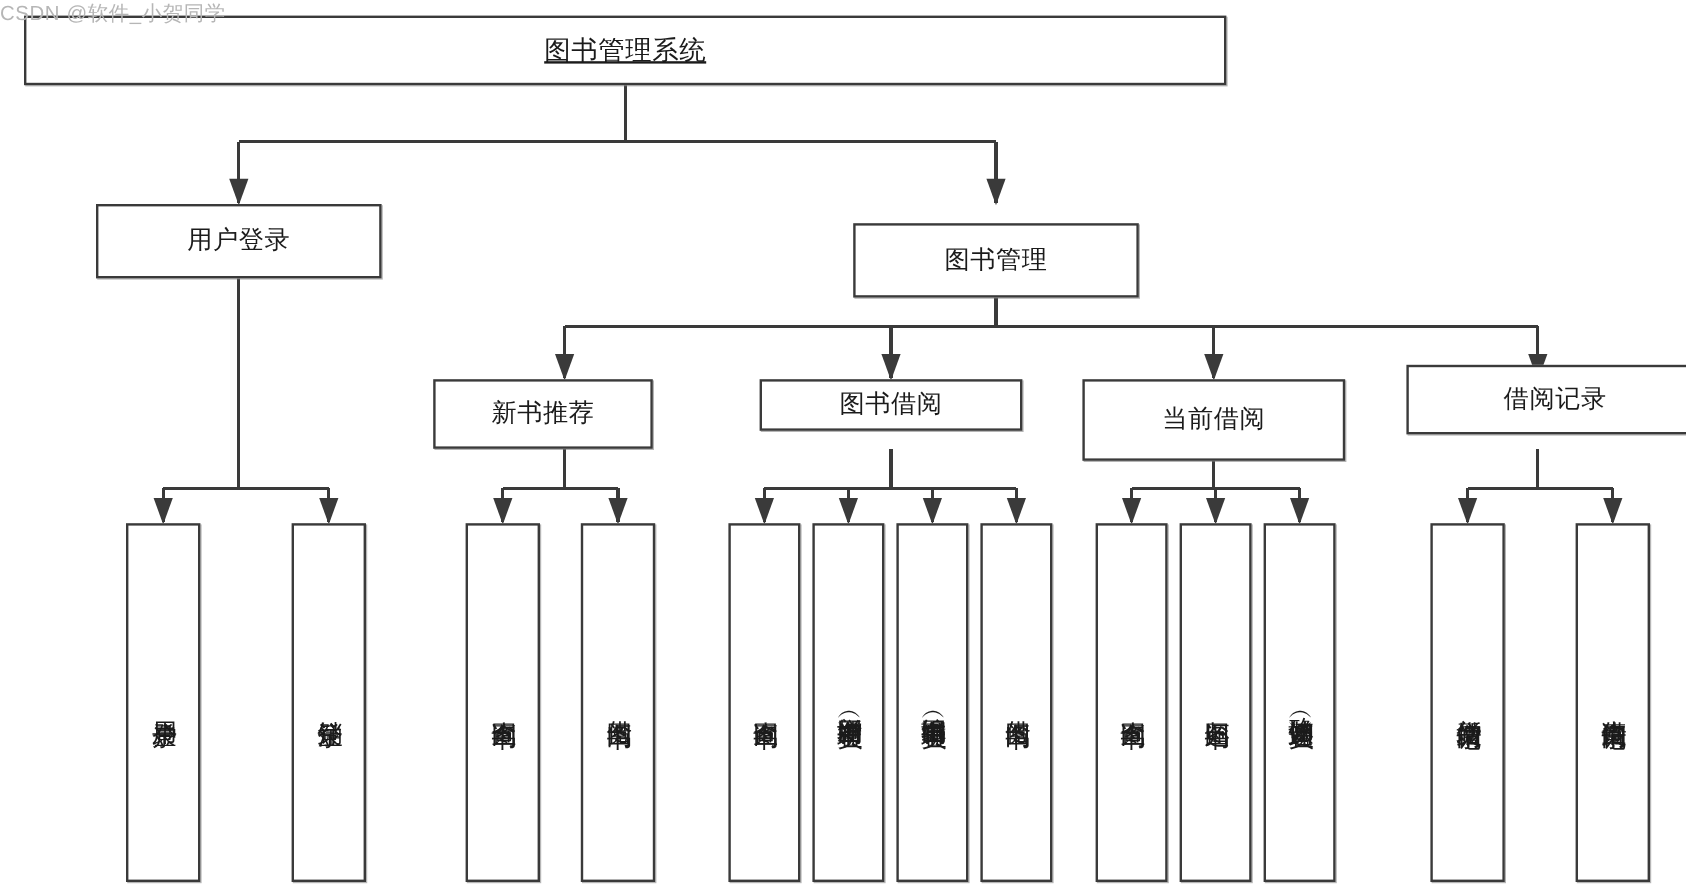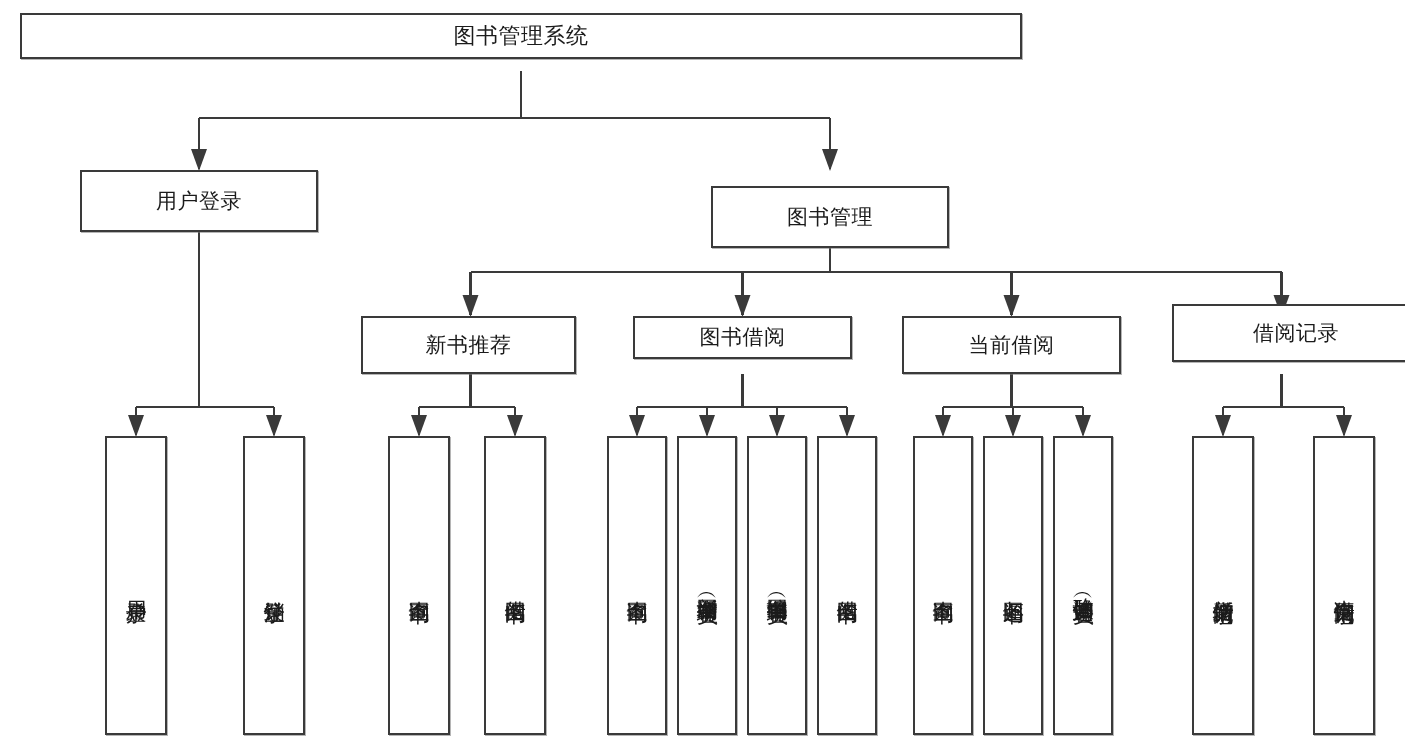--- a/index.html
+++ b/index.html
@@ -125,36 +125,36 @@
       <line x1="1083" y1="407" x2="1083" y2="435" stroke="#3a3a3a" stroke-width="2.6" shape-rendering="crispEdges"></line>
       <path d="M 1075 415 L 1091 415 L 1083 437 Z" fill="#3a3a3a"></path>
       <line x1="1281.5" y1="374" x2="1281.5" y2="407" stroke="#3a3a3a" stroke-width="2.6" shape-rendering="crispEdges"></line>
       <line x1="1223" y1="407" x2="1344" y2="407" stroke="#3a3a3a" stroke-width="2.6" shape-rendering="crispEdges"></line>
       <line x1="1223" y1="407" x2="1223" y2="435" stroke="#3a3a3a" stroke-width="2.6" shape-rendering="crispEdges"></line>
       <path d="M 1215 415 L 1231 415 L 1223 437 Z" fill="#3a3a3a"></path>
       <line x1="1344" y1="407" x2="1344" y2="435" stroke="#3a3a3a" stroke-width="2.6" shape-rendering="crispEdges"></line>
       <path d="M 1336 415 L 1352 415 L 1344 437 Z" fill="#3a3a3a"></path>
     </svg>
   <div id="nodes">
-      <div class="node root horiz" style="left: 20px; top: 13px; width: 1002px; height: 46px;">
+      <div class="node root horiz" style="left: 20px; top: 13px; width: 1002px; height: 58px; text-decoration: underline;">
         <span class="node-label">图书管理系统</span>
       </div>
       <div class="node horiz" style="left: 80px; top: 170px; width: 238px; height: 62px;">
         <span class="node-label">用户登录</span>
       </div>
       <div class="node horiz" style="left: 711px; top: 170px; width: 238px; height: 62px; margin-top: 16px;">
         <span class="node-label">图书管理</span>
       </div>
-      <div class="node horiz" style="left: 361px; top: 316px; width: 215px; height: 58px;">
+      <div class="node horiz" style="left: 361px; top: 316px; width: 183px; height: 58px;">
         <span class="node-label">新书推荐</span>
       </div>
       <div class="node horiz" style="left: 633px; top: 316px; width: 219px; height: 43px;">
         <span class="node-label">图书借阅</span>
       </div>
-      <div class="node horiz" style="left: 902px; top: 316px; width: 219px; height: 58px;">
+      <div class="node horiz" style="left: 902px; top: 316px; width: 219px; height: 68px;">
         <span class="node-label">当前借阅</span>
       </div>
       <div class="node horiz" style="left: 1172px; top: 304px; width: 248px; height: 58px;">
         <span class="node-label">借阅记录</span>
       </div>
       <div class="node vert" style="left: 105px; top: 436px; width: 62px; height: 299px;">
         <span class="node-label">用户登录</span>
       </div>
       <div class="node vert" style="left: 243px; top: 436px; width: 62px; height: 299px;">
         <span class="node-label">注销登录</span>
@@ -186,13 +186,14 @@
       <div class="node vert" style="left: 1053px; top: 436px; width: 60px; height: 299px;">
         <span class="node-label">确认归还（管理员）</span>
       </div>
       <div class="node vert" style="left: 1192px; top: 436px; width: 62px; height: 299px;">
         <span class="node-label">新增借阅记录</span>
       </div>
       <div class="node vert" style="left: 1313px; top: 436px; width: 62px; height: 299px;">
         <span class="node-label">查询借阅记录</span>
       </div>
     </div>
+  <div class="watermark">CSDN @软件_小贺同学</div>
 </div>
 
 </body></html>

